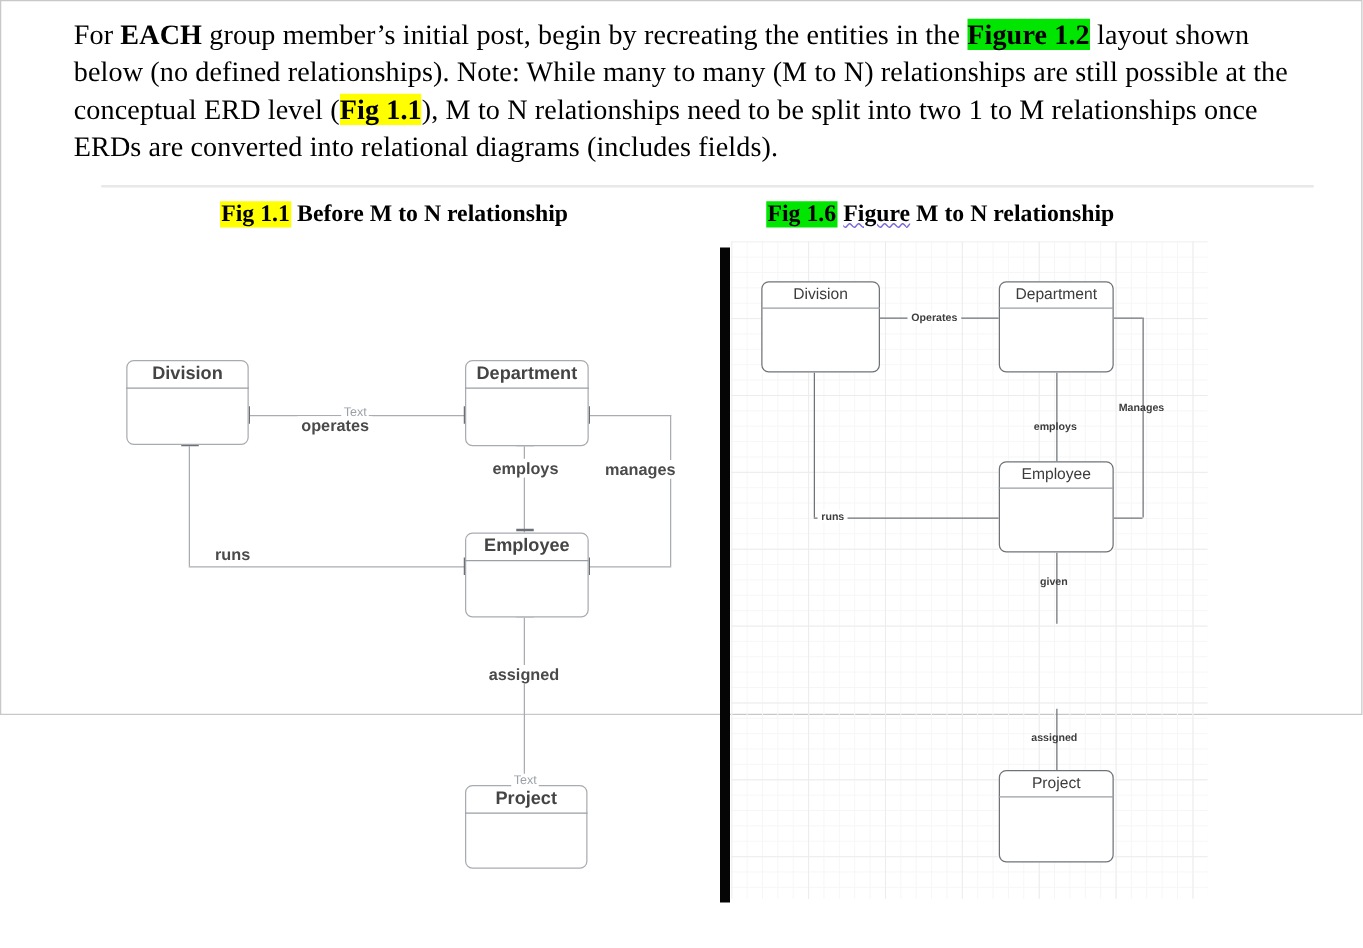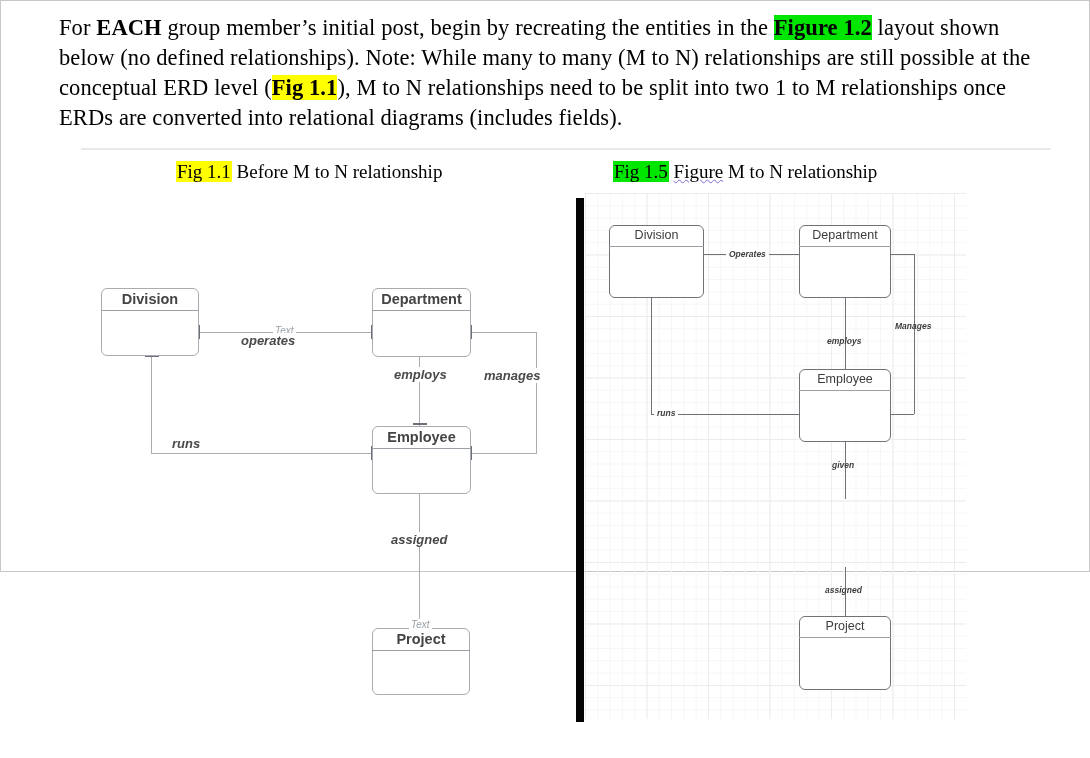--- a/index.html
+++ b/index.html
@@ -54,21 +54,21 @@
     width: 970px;
     height: 2px;
     background: #e8e8e8;
   }
 
   
   .cap {
     position: absolute;
     font-family: "Liberation Serif", serif;
     font-size: 19px;
-    font-weight: normal;
+    font-weight: bold;
     color: #000;
     white-space: nowrap;
   }
   #cap-left { left: 175px; top: 160px; }
   #cap-right { left: 612px; top: 160px; }
   .cap .tag-y { background: #ffff00; padding: 0 1px; }
   .cap .tag-g { background: #00e600; padding: 0 1px; }
   .squiggle {
     text-decoration: underline;
     text-decoration-style: wavy;
@@ -172,21 +172,20 @@
   
   .rlabel {
     position: absolute;
     font-family: "Liberation Sans", sans-serif;
     font-size: 11.5px;
     font-weight: bold;
     color: #4a4a4a;
     background: #ffffff;
     padding: 0 3px;
     white-space: nowrap;
-    font-style: italic;
   }
   .rlabel.big {
     font-size: 13px;
   }
   .rlabel.plain {
     font-weight: normal;
     color: #9aa0a6;
     font-size: 10px;
     padding: 0 2px;
   }
@@ -201,21 +200,21 @@
 <body>
 
 <div class="page">
 
   <div class="intro"><span>For </span><b>EACH</b><span> group member’s initial post, begin by recreating the entities in the </span><span class="hl-green">Figure 1.2</span><span> layout shown below (no defined relationships). Note:  While many to many (M to N) relationships are still possible at the conceptual ERD level (</span><span class="hl-yellow">Fig 1.1</span><span>), M to N relationships need to be split into two 1 to M relationships once ERDs are converted into relational diagrams (includes fields).</span></div>
 
   <div class="rule"></div>
 
   <div class="cap" id="cap-left"><span class="tag-y">Fig 1.1</span><span> </span><span>Before M to N relationship</span></div>
 
-  <div class="cap" id="cap-right"><span class="tag-g">Fig 1.5</span><span> </span><span class="squiggle">Figure</span><span> M to N relationship</span></div>
+  <div class="cap" id="cap-right"><span class="tag-g">Fig 1.6</span><span> </span><span class="squiggle">Figure</span><span> M to N relationship</span></div>
 
   <div class="canvas f1" id="fig1">
 
     <div class="conn h" style="left:26px; top:141px; width:285px;"></div>
     <div class="tick vt" style="left:117px; top:135px; width:0; height:0;"></div>
     <div class="tick vt" style="left:117px; top:134px;"></div>
     <div class="tick vt" style="left:290px; top:134px;"></div>
 
     <div class="conn v" style="left:338px; top:166px; height:70px;"></div>
     <div class="tick ht" style="left:332px; top:164px;"></div>

